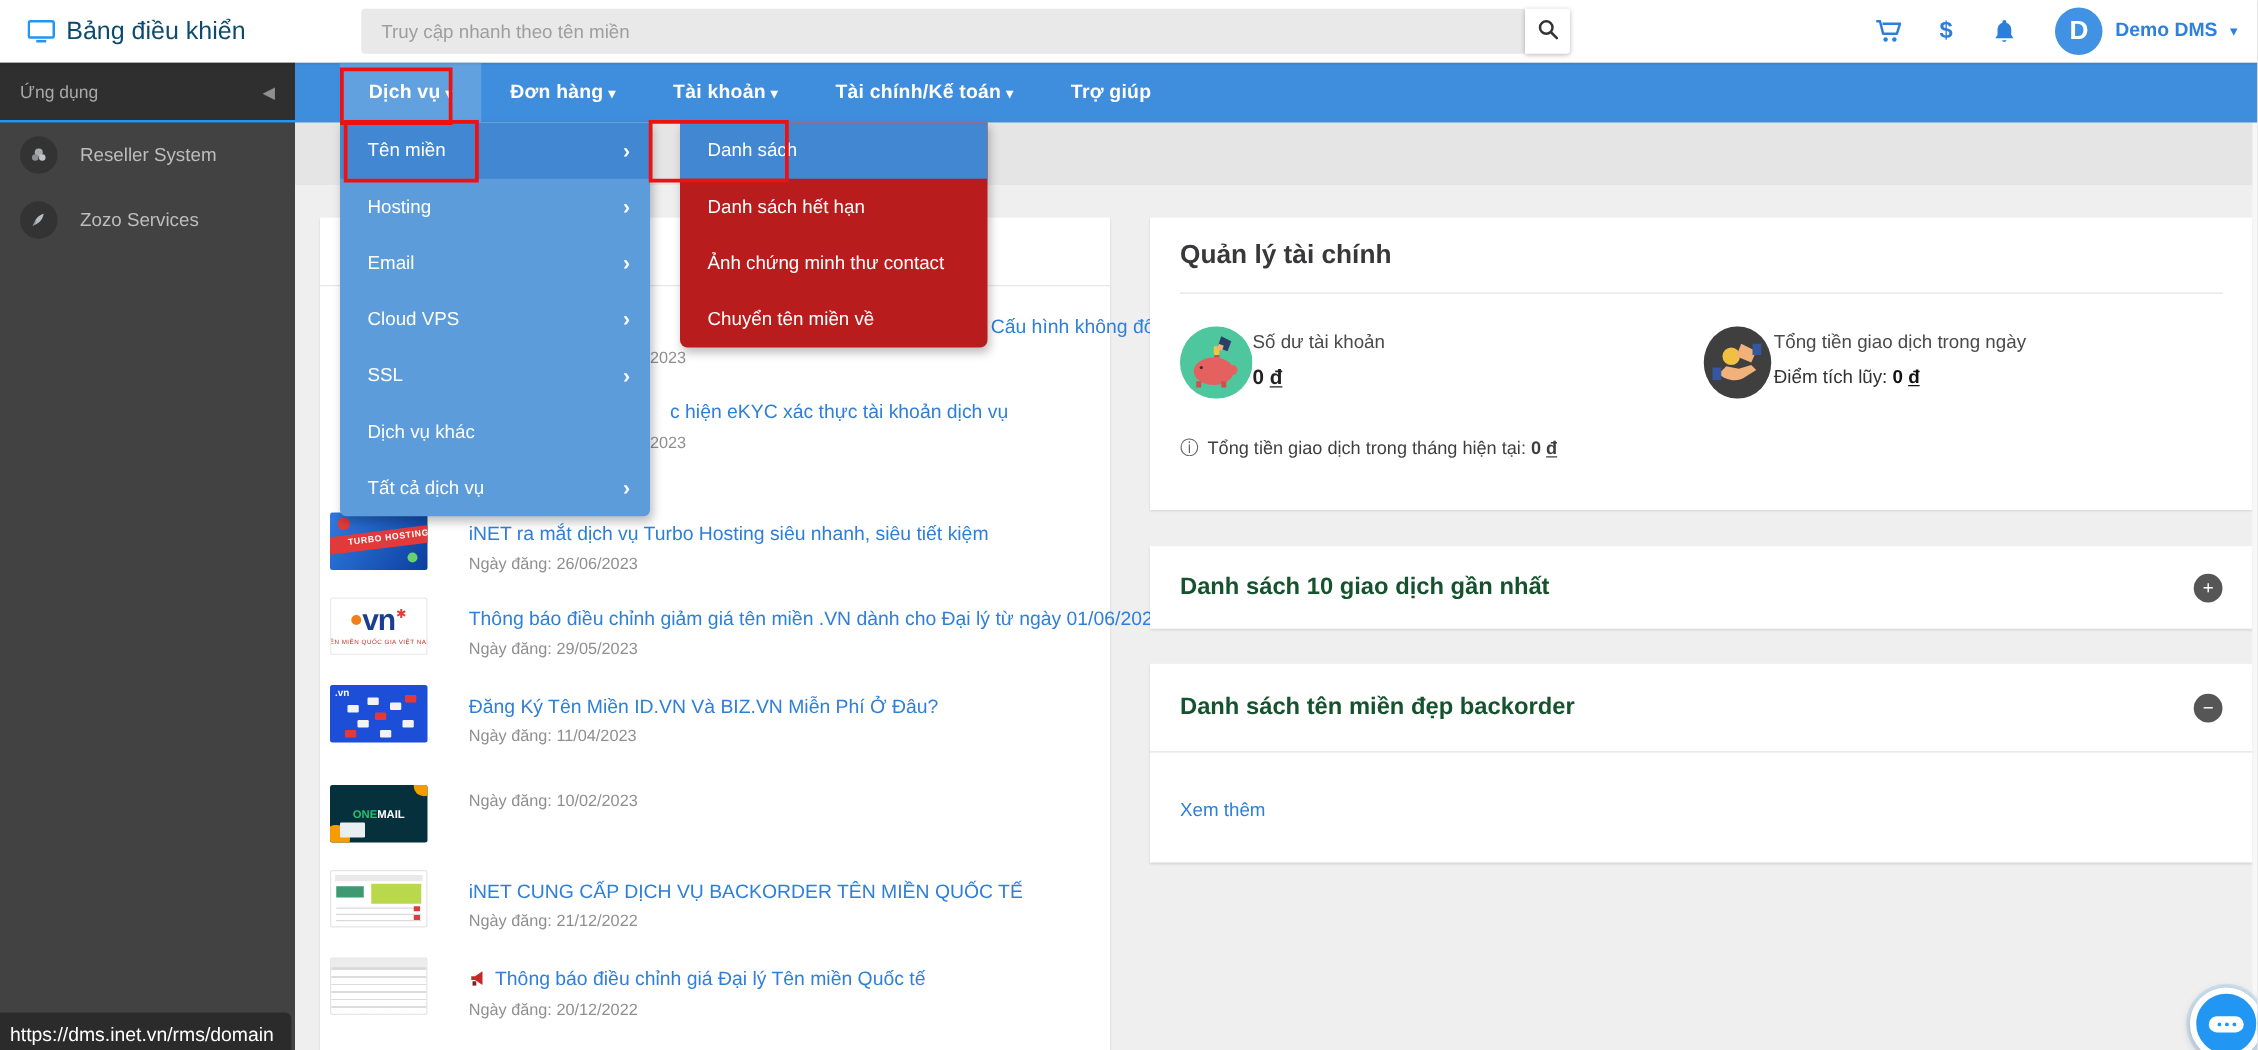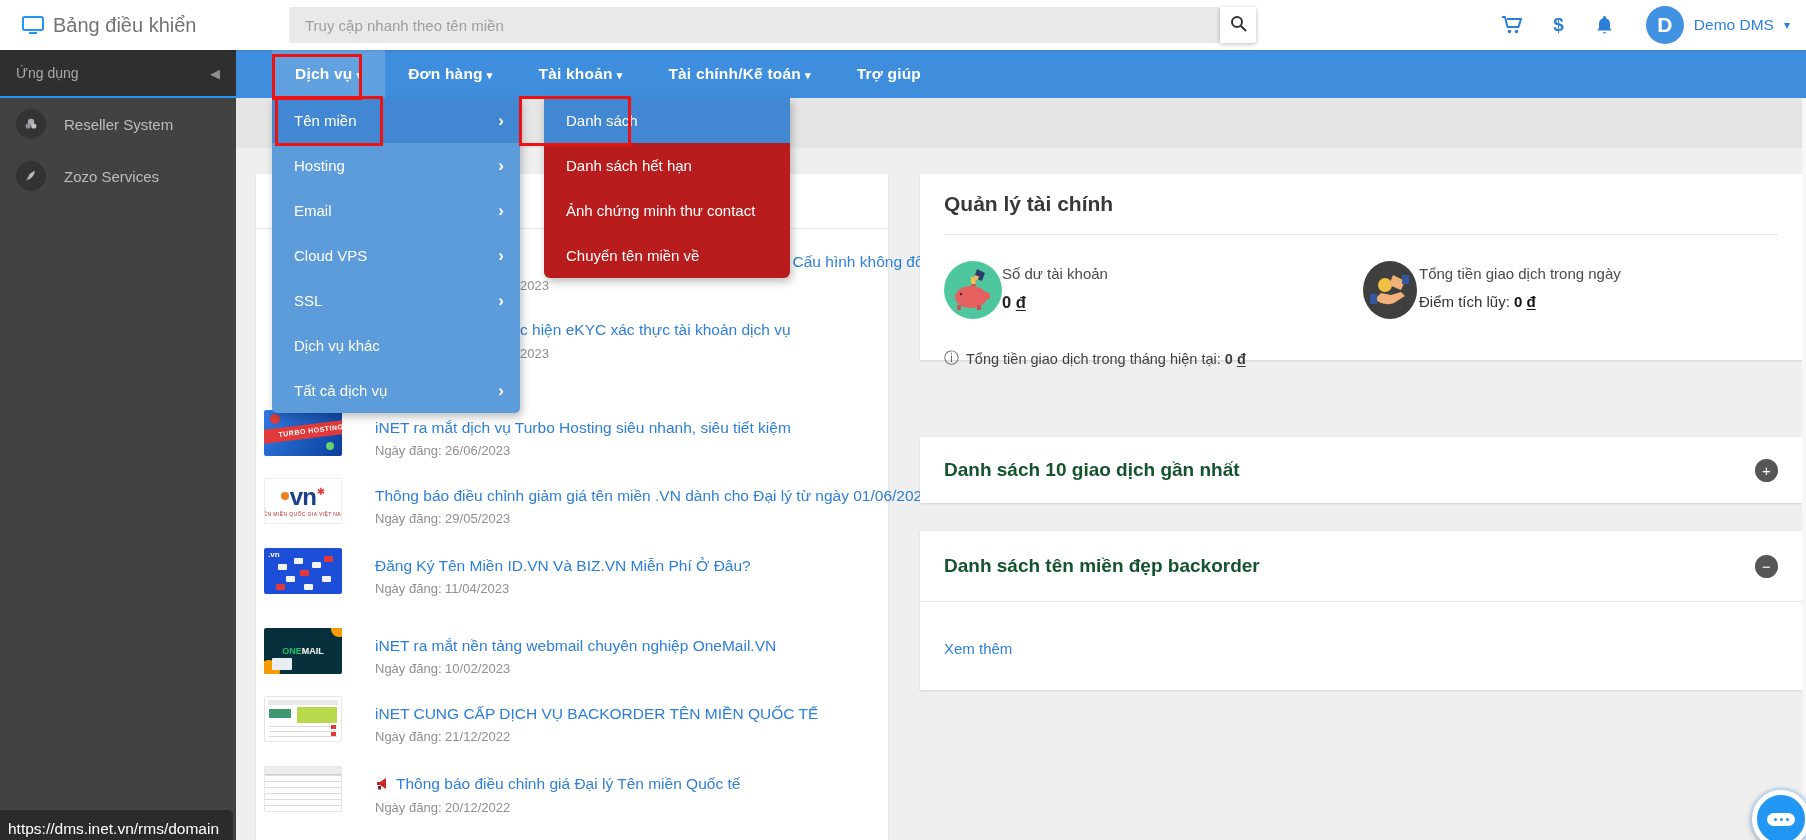--- a/index.html
+++ b/index.html
@@ -1,32 +1,32 @@
 <!DOCTYPE html>
 <html><head>
 <meta charset="utf-8">
 <style>
   html,body{margin:0;padding:0;}
   body{font-family:"Liberation Sans",sans-serif;background:#d8d8d8;}
   .screen{position:relative;width:1806px;height:840px;overflow:hidden;background:#efeff0;}
 
   
   .topbar{position:absolute;left:0;top:0;right:0;height:50px;background:#fff;box-shadow:0 1px 2px rgba(0,0,0,.10);z-index:30;}
-  .brand{position:absolute;left:22px;top:0;height:50px;display:flex;align-items:center;gap:9px;color:#737373;font-size:20px;}
+  .brand{position:absolute;left:22px;top:0;height:50px;display:flex;align-items:center;gap:9px;color:#0c4a6e;font-size:20px;}
   .brand svg{display:block;}
   .searchwrap{position:absolute;left:289px;top:7px;height:36px;display:flex;}
   .searchwrap input{width:931px;height:36px;border:none;outline:none;background:#e9e9ea;border-radius:3px 0 0 3px;padding:0 16px;font-size:15px;font-family:inherit;color:#555;box-sizing:border-box;}
   .searchwrap input::placeholder{color:#9e9e9e;}
   .search-btn{width:36px;height:36px;border:none;background:#fff;border-radius:0 3px 3px 0;box-shadow:0 1px 4px rgba(0,0,0,.28);cursor:pointer;display:flex;align-items:center;justify-content:center;}
   .top-right{position:absolute;right:16px;top:0;height:50px;display:flex;align-items:center;gap:30px;}
   .tr-ico{width:22px;height:22px;display:flex;align-items:center;justify-content:center;color:#2b7fd9;}
   .dollar{font-size:19px;font-weight:bold;color:#2b7fd9;}
   .usergroup{display:flex;align-items:center;gap:10px;}
   .avatar{width:38px;height:38px;border-radius:50%;background:#4292e4;color:#fff;font-size:21px;font-weight:bold;display:flex;align-items:center;justify-content:center;}
-  .username{color:#2f80dc;font-size:15.5px;font-weight:normal;}
+  .username{color:#2f80dc;font-size:15.5px;font-weight:bold;}
   .user-caret{color:#2f80dc;font-size:12px;}
 
   
   .sidebar{position:absolute;left:0;top:50px;width:236px;bottom:0;background:#424242;z-index:20;}
   .side-head{height:46px;background:#2f2f2f;border-bottom:2px solid #2196f3;color:#a9a9a9;font-size:14px;display:flex;align-items:center;justify-content:space-between;padding:0 16px;}
   .side-collapse{color:#8f8f8f;font-size:13px;cursor:pointer;}
   .side-item{display:flex;align-items:center;gap:18px;padding:11px 16px;color:#bdbdbd;font-size:15px;cursor:pointer;}
   .side-ico{width:30px;height:30px;border-radius:50%;background:#333;display:flex;align-items:center;justify-content:center;flex:none;}
 
   
@@ -88,21 +88,21 @@
   .th-back{background:#fff;border:1px solid #e5e5e5;box-sizing:border-box;}
   .th-back .bar{position:absolute;left:3px;top:3px;right:3px;height:5px;background:#e9e9e9;}
   .th-back .btn{position:absolute;left:4px;top:12px;width:22px;height:9px;background:#3d9970;}
   .th-back .panel{position:absolute;right:4px;top:10px;width:40px;height:16px;background:#b9d84c;}
   .th-back .ln{position:absolute;left:4px;right:4px;height:1px;background:#d9d9d9;}
   .th-back .rs{position:absolute;right:5px;width:5px;height:4px;background:#e23a3a;}
   .th-table{background:#fff;border:1px solid #e5e5e5;box-sizing:border-box;background-image:repeating-linear-gradient(0deg,#fff 0 5px,#dcdcdc 5px 6px),repeating-linear-gradient(90deg,rgba(255,255,255,0) 0 12px,#dcdcdc 12px 13px);}
   .th-table .hd{position:absolute;left:0;top:0;right:0;height:7px;background:#ececec;border-bottom:1px solid #cfcfcf;}
 
   
-  .rp1{left:684px;top:76px;width:882px;height:186px;}
+  .rp1{left:684px;top:76px;width:882px;height:234px;}
   .rp1 .hd{margin:0 24px;height:60px;display:flex;align-items:center;border-bottom:1px solid #e4e4e4;font-size:21px;color:#37373c;font-weight:bold;}
   .stats{display:flex;margin:26px 24px 0 24px;}
   .stat{display:flex;align-items:flex-start;width:50%;}
   .stat-ico{width:58px;height:58px;flex:none;}
   .stat-label{font-size:15px;color:#4a4a4a;margin-top:4px;}
   .stat-value{font-size:16.5px;color:#222;font-weight:bold;margin-top:11px;}
   .stat-line2{font-size:15px;color:#333;margin-top:11px;}
   .stat-line2 b{color:#111;}
   .info-line{margin:30px 24px 0 24px;font-size:14.5px;color:#3f3f3f;display:flex;align-items:center;gap:7px;}
   .info-ico{color:#666;font-size:15px;}
@@ -211,21 +211,21 @@
   </nav>
 
   <main class="content">
     <div class="crumbbar"></div>
 
     <section class="card news-card">
       <div class="news-head"></div>
 
       <span class="frag-title" style="left:504px;top:79px;">ơn - Cấu hình không đổi</span>
       <span class="frag-date" style="left:264px;top:104px;">2023</span>
-      <span class="frag-title" style="left:264px;top:147px;">c hiện eKYC xác thực tài khoản dịch vụ</span>
+      <span class="frag-title" style="left:264px;top:147px;padding-left:16px;">c hiện eKYC xác thực tài khoản dịch vụ</span>
       <span class="frag-date" style="left:264px;top:172px;">2023</span>
 
       <div class="news-item" style="top:236px;">
         <div class="th th-turbo">
           <span class="dot1"></span>
           <div class="ribbon">TURBO HOSTING</div>
           <span class="dot2"></span>
         </div>
         <div>
           <div class="news-title">iNET ra mắt dịch vụ Turbo Hosting siêu nhanh, siêu tiết kiệm</div>
@@ -267,21 +267,20 @@
         </div>
       </div>
 
       <div class="news-item" style="top:454px;">
         <div class="th th-onemail">
           <span class="t1">ONE</span>
             <span class="t2">MAIL</span>
           <span class="laptop"></span>
         </div>
         <div>
-          <div class="news-title">iNET ra mắt nền tảng webmail chuyên nghiệp OneMail.VN</div>
           <div class="news-date">Ngày đăng: 10/02/2023</div>
         </div>
       </div>
 
       <div class="news-item" style="top:522px;">
         <div class="th th-back">
           <span class="bar"></span>
             <span class="btn"></span>
             <span class="panel"></span>
           <span class="ln" style="bottom:14px;"></span>

